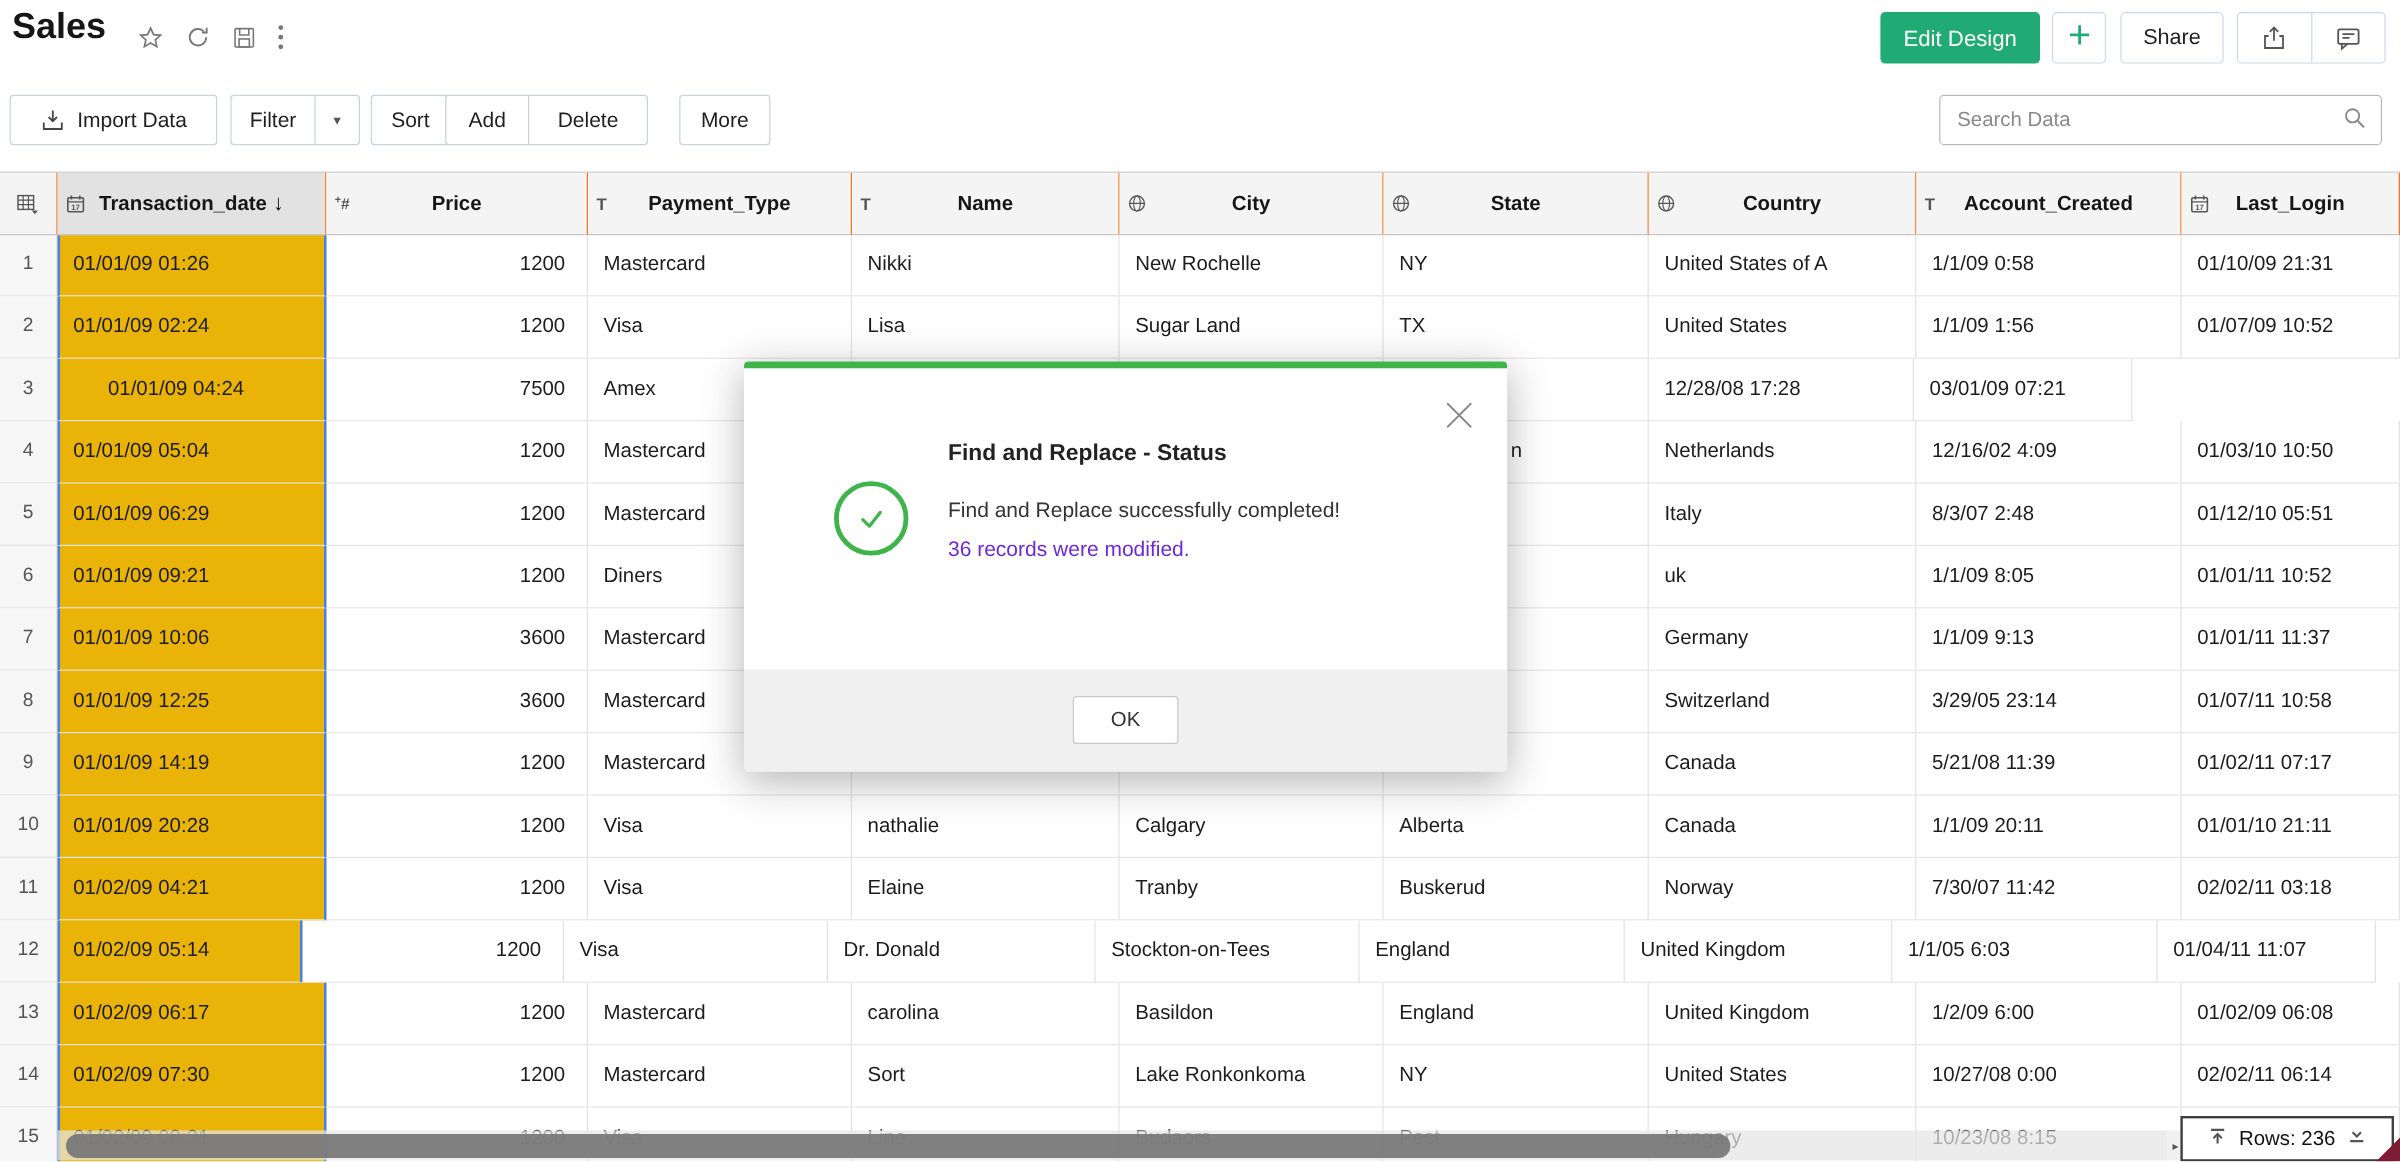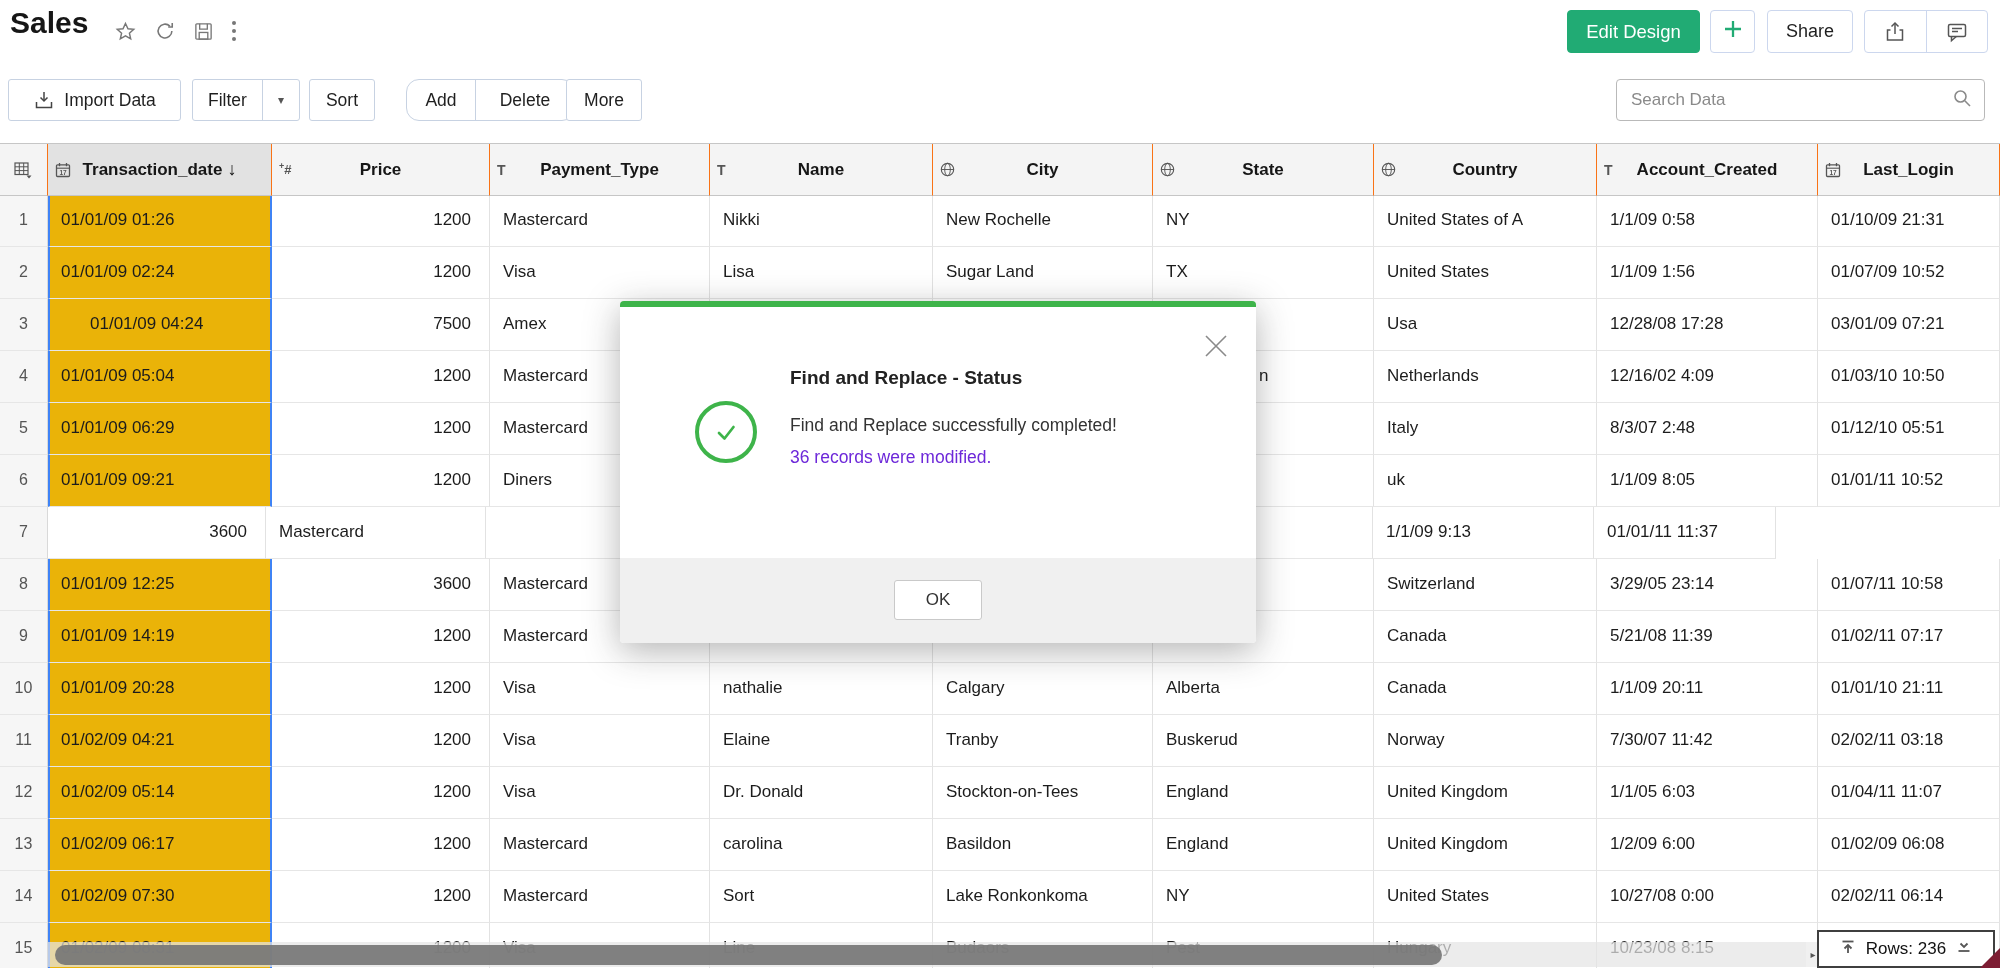--- a/index.html
+++ b/index.html
@@ -137,21 +137,21 @@
       </svg>
     <span>Import Data</span>
   </div>
   <div class="grp" style="left:192px;">
     <span class="seg" style="width:69px;">Filter</span>
     <span class="seg" style="width:37px;">
         <span class="caret">▾</span>
       </span>
   </div>
   <div class="tbtn" style="left:309px;width:66px;">Sort</div>
-  <div class="grp" style="left:406px;border-radius:13px;">
+  <div class="grp" style="left:371px;">
     <span class="seg" style="width:68px;">Add</span>
     <span class="seg" style="width:99px;">Delete</span>
   </div>
   <div class="tbtn" style="left:566px;width:76px;">More</div>
 
   <div class="searchbox">
     <input type="text" placeholder="Search Data" style="">
     <span>
       <svg width="20" height="20" viewBox="0 0 20 20" fill="none" stroke="#8a8a8a" stroke-width="1.6">
           <circle cx="8.5" cy="8.5" r="5.5"></circle>
@@ -274,21 +274,20 @@
         <div class="btd" data-c="last_login" style="width: 182px;">01/07/09 10:52</div>
       </div>
       <div class="btr" data-r="3">
         <div class="btd td-num" data-c="num" style="width: 48px;">3</div>
         <div class="btd td-sel" data-c="transaction_date" style="width: 224px; padding-left: 40px;">01/01/09 04:24</div>
         <div class="btd al-right" data-c="price" style="width: 218px;">7500</div>
         <div class="btd" data-c="payment_type" style="width: 220px;">Amex</div>
         <div class="btd" data-c="name" style="width: 223px;"></div>
         <div class="btd" data-c="city" style="width: 220px;"></div>
         <div class="btd" data-c="state" style="width: 221px;"></div>
-        <div class="btd" data-c="country" style="width: 223px;">Usa</div>
         <div class="btd" data-c="account_created" style="width: 221px;">12/28/08 17:28</div>
         <div class="btd" data-c="last_login" style="width: 182px;">03/01/09 07:21</div>
       </div>
       <div class="btr" data-r="4">
         <div class="btd td-num" data-c="num" style="width: 48px;">4</div>
         <div class="btd td-sel" data-c="transaction_date" style="width: 224px;">01/01/09 05:04</div>
         <div class="btd al-right" data-c="price" style="width: 218px;">1200</div>
         <div class="btd" data-c="payment_type" style="width: 220px;">Mastercard</div>
         <div class="btd" data-c="name" style="width: 223px;"></div>
         <div class="btd" data-c="city" style="width: 220px;"></div>
@@ -316,20 +315,21 @@
         <div class="btd" data-c="payment_type" style="width: 220px;">Diners</div>
         <div class="btd" data-c="name" style="width: 223px;"></div>
         <div class="btd" data-c="city" style="width: 220px;"></div>
         <div class="btd" data-c="state" style="width: 221px;"></div>
         <div class="btd" data-c="country" style="width: 223px;">uk</div>
         <div class="btd" data-c="account_created" style="width: 221px;">1/1/09 8:05</div>
         <div class="btd" data-c="last_login" style="width: 182px;">01/01/11 10:52</div>
       </div>
       <div class="btr" data-r="7">
         <div class="btd td-num" data-c="num" style="width: 48px;">7</div>
+        <div class="btd td-sel" data-c="transaction_date" style="width: 224px;">01/01/09 10:06</div>
         <div class="btd al-right" data-c="price" style="width: 218px;">3600</div>
         <div class="btd" data-c="payment_type" style="width: 220px;">Mastercard</div>
         <div class="btd" data-c="name" style="width: 223px;"></div>
         <div class="btd" data-c="city" style="width: 220px;"></div>
         <div class="btd" data-c="state" style="width: 221px;"></div>
         <div class="btd" data-c="country" style="width: 223px;">Germany</div>
         <div class="btd" data-c="account_created" style="width: 221px;">1/1/09 9:13</div>
         <div class="btd" data-c="last_login" style="width: 182px;">01/01/11 11:37</div>
       </div>
       <div class="btr" data-r="8">
@@ -375,21 +375,21 @@
         <div class="btd" data-c="payment_type" style="width: 220px;">Visa</div>
         <div class="btd" data-c="name" style="width: 223px;">Elaine</div>
         <div class="btd" data-c="city" style="width: 220px;">Tranby</div>
         <div class="btd" data-c="state" style="width: 221px;">Buskerud</div>
         <div class="btd" data-c="country" style="width: 223px;">Norway</div>
         <div class="btd" data-c="account_created" style="width: 221px;">7/30/07 11:42</div>
         <div class="btd" data-c="last_login" style="width: 182px;">02/02/11 03:18</div>
       </div>
       <div class="btr" data-r="12">
         <div class="btd td-num" data-c="num" style="width: 48px;">12</div>
-        <div class="btd td-sel" data-c="transaction_date" style="width: 224px;">01/02/09 05:14</div>
+        <div class="btd td-sel" data-c="transaction_date" style="width: 204px;">01/02/09 05:14</div>
         <div class="btd al-right" data-c="price" style="width: 218px;">1200</div>
         <div class="btd" data-c="payment_type" style="width: 220px;">Visa</div>
         <div class="btd" data-c="name" style="width: 223px;">Dr. Donald</div>
         <div class="btd" data-c="city" style="width: 220px;">Stockton-on-Tees</div>
         <div class="btd" data-c="state" style="width: 221px;">England</div>
         <div class="btd" data-c="country" style="width: 223px;">United Kingdom</div>
         <div class="btd" data-c="account_created" style="width: 221px;">1/1/05 6:03</div>
         <div class="btd" data-c="last_login" style="width: 182px;">01/04/11 11:07</div>
       </div>
       <div class="btr" data-r="13">

